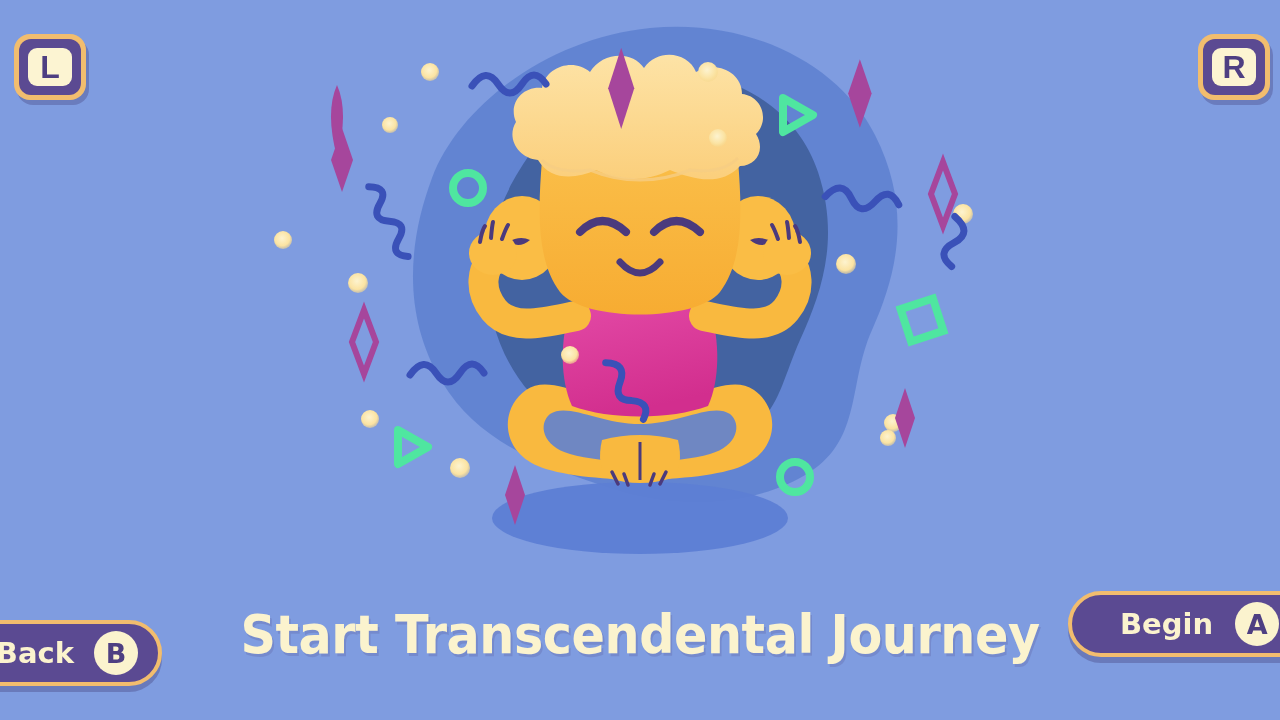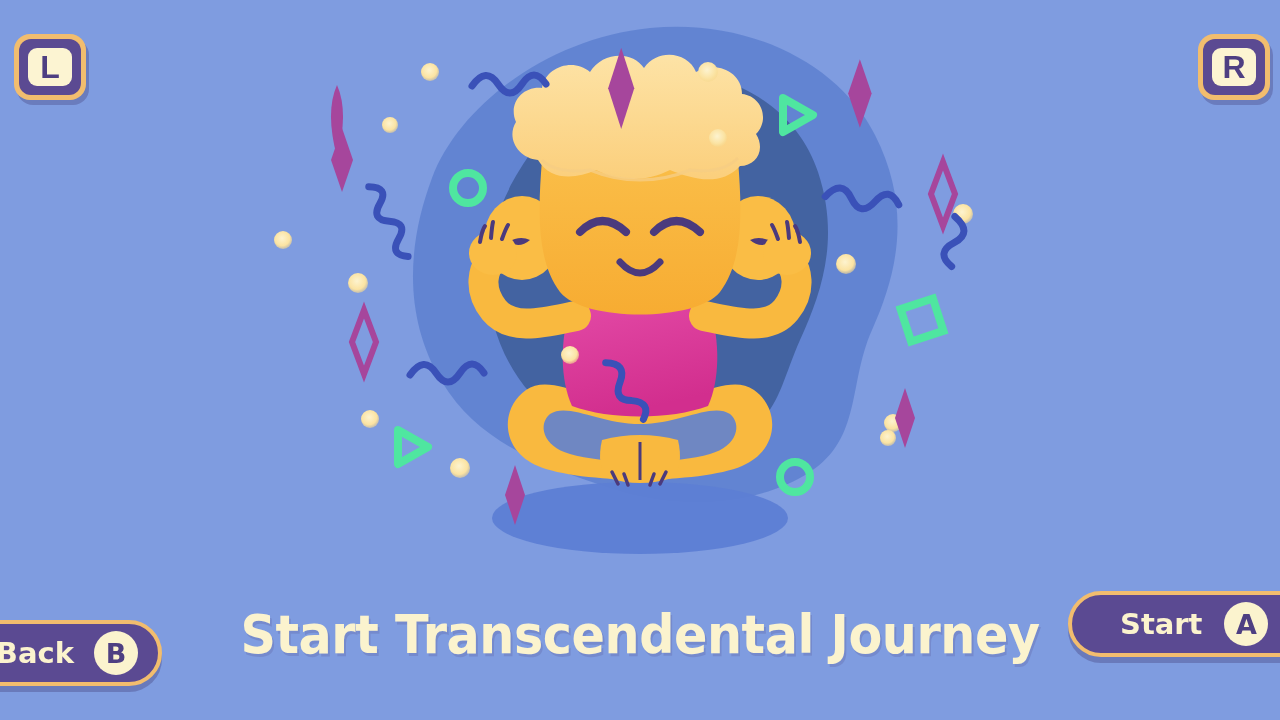--- a/index.html
+++ b/index.html
@@ -288,19 +288,19 @@
   <div id="page-title">Start Transcendental Journey</div>
 
   <div id="back-button" class="pill">
     <span class="pill-label">Back</span>
     <span class="badge">
       <span>B</span>
     </span>
   </div>
 
   <div id="begin-button" class="pill">
-    <span class="pill-label">Start</span>
+    <span class="pill-label">Begin</span>
     <span class="badge">
       <span>A</span>
     </span>
   </div>
 
 </div>
 
 </body></html>

